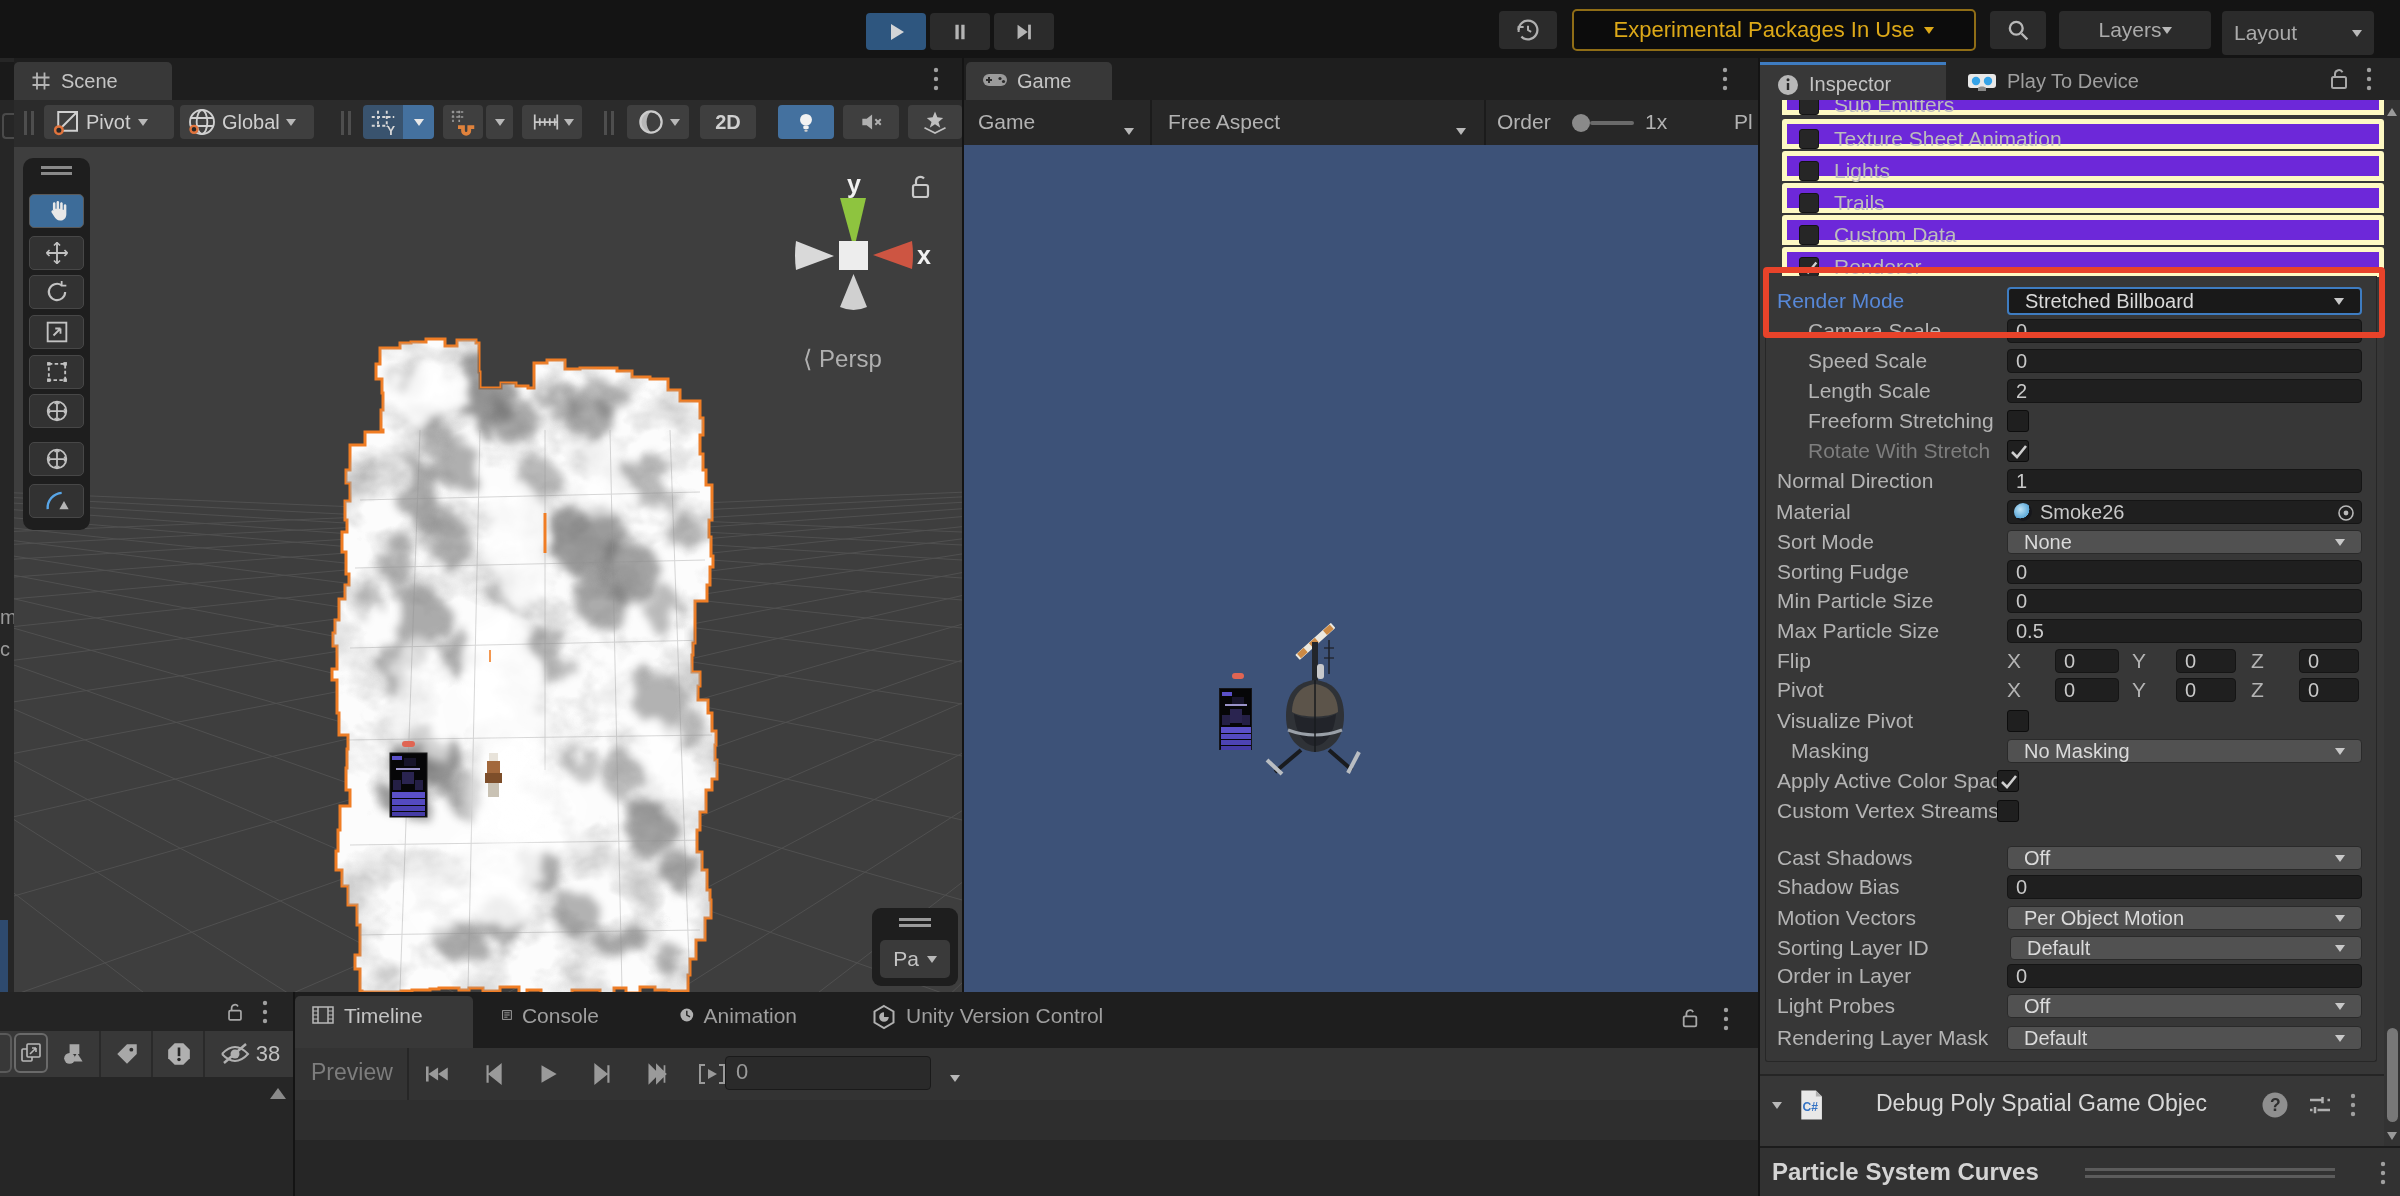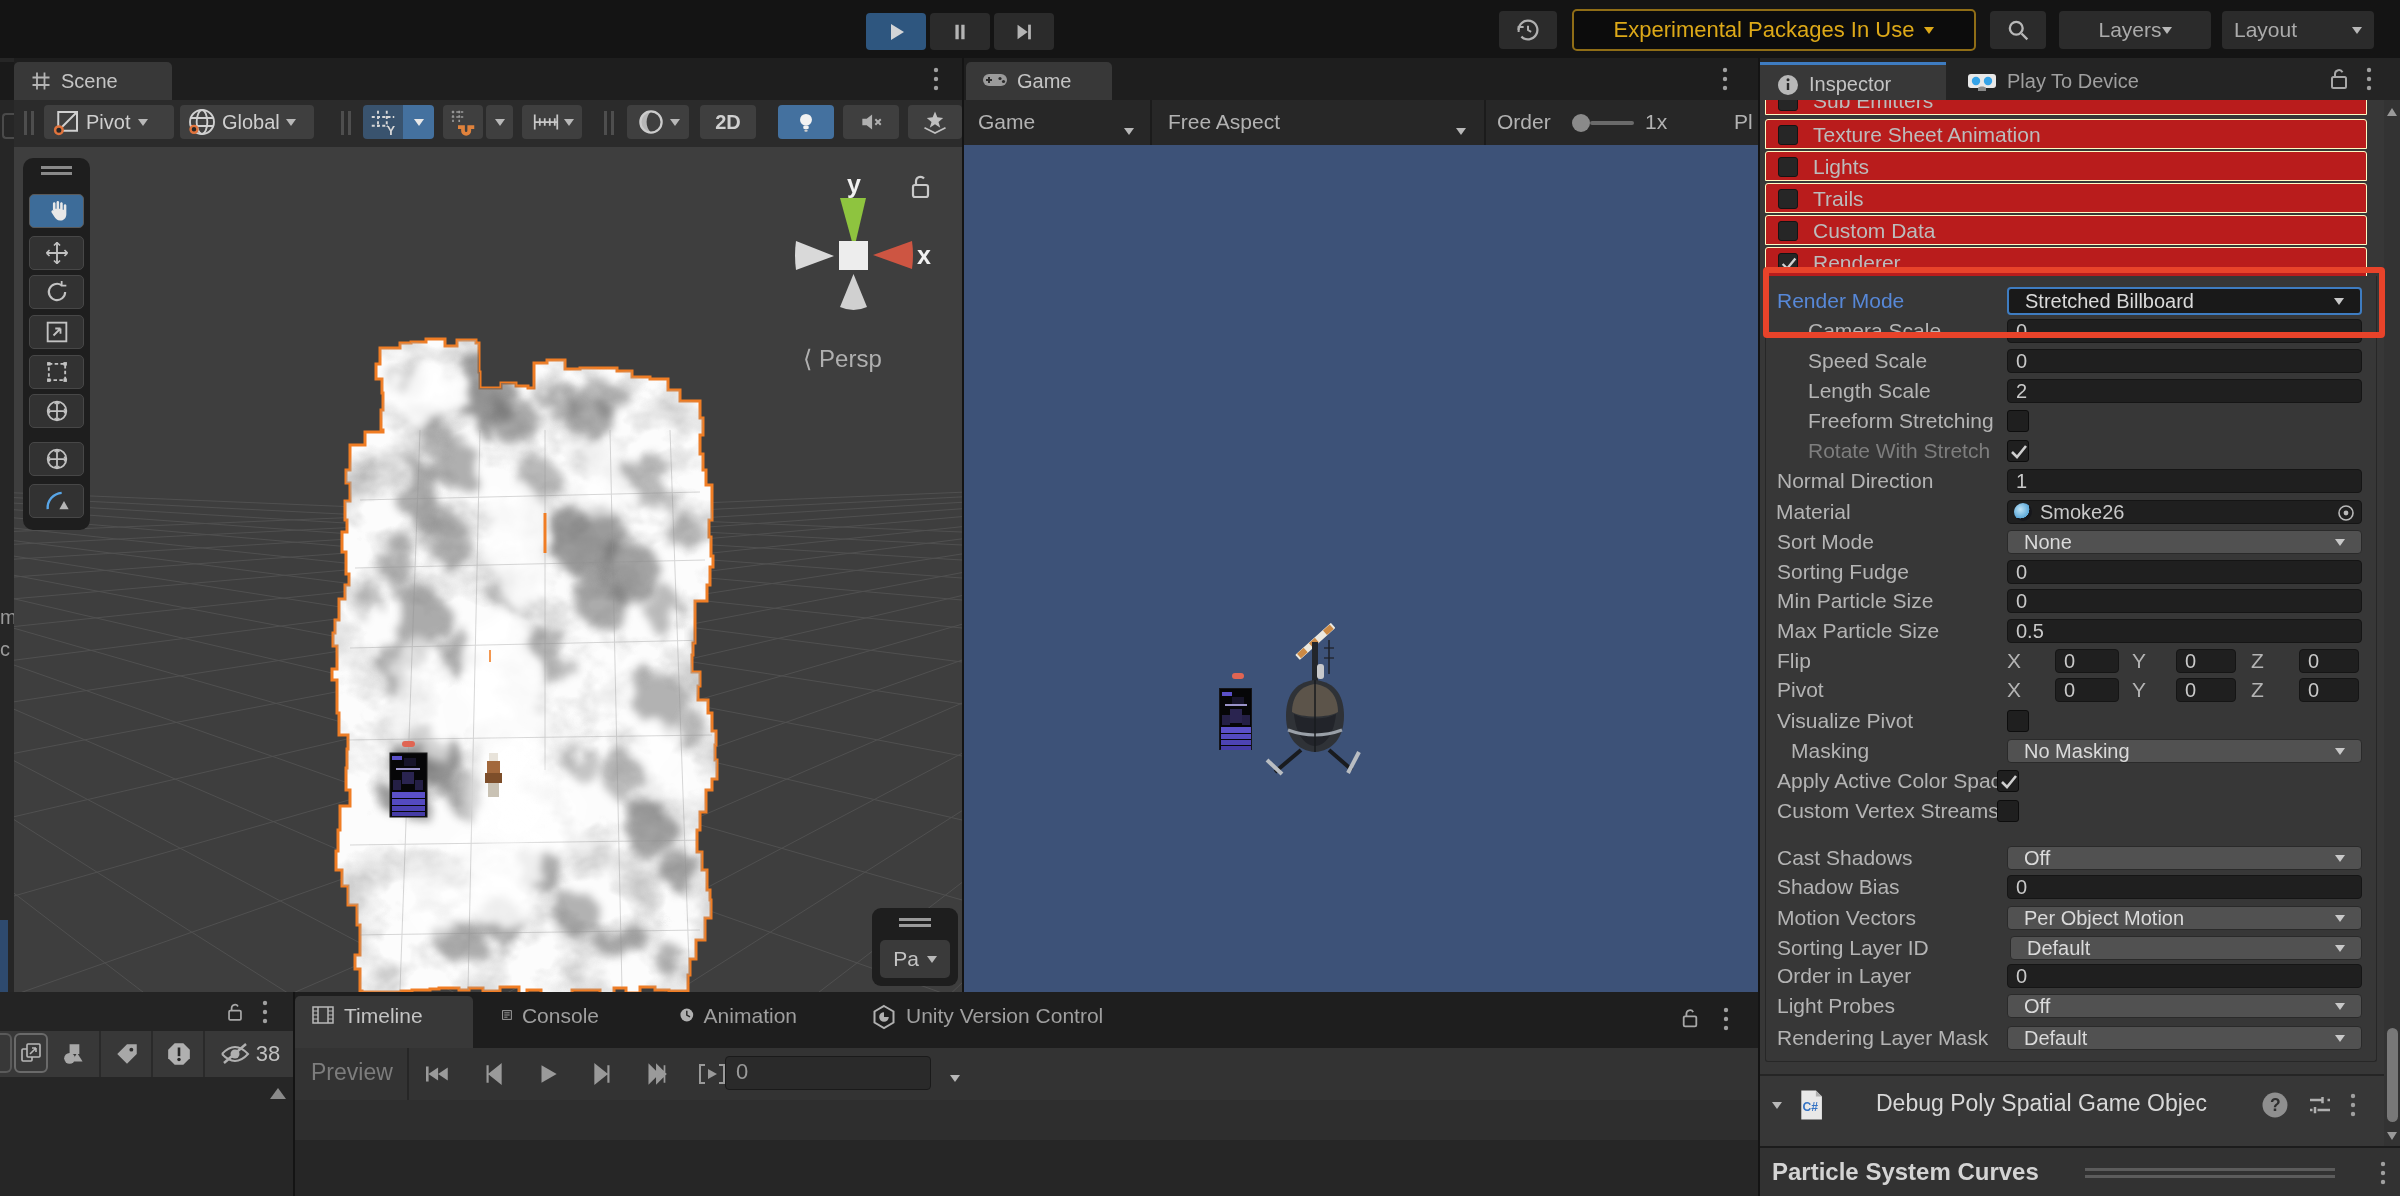--- a/index.html
+++ b/index.html
@@ -12,21 +12,21 @@
 .ddar{display:inline-block;width:0;height:0;border-style:solid;border-width:7px 5.5px 0 5.5px;border-color:#b8b8b8 transparent transparent transparent}
 .irow{position:absolute;left:0;width:624px;height:30px}
 .ilab{position:absolute;top:3px;font-size:21px;color:#b4b4b4;white-space:nowrap}
 .ilab.blue{color:#5788d8}
 .ilab.dim{color:#7e7e7e}
 .axlab{position:absolute;top:3px;font-size:21px;color:#b4b4b4}
 .fld{position:absolute;border-radius:4px;color:#c9c9c9;display:flex;align-items:center;border:1px solid #151515}
 .drop{position:absolute;background:#515151;border-radius:4px;color:#dadada;display:flex;align-items:center;padding:0 16px;justify-content:space-between;border:1px solid #2a2a2a}
 .drop.focusdd{background:#191919;border:2px solid #3e7cc1}
 .cb{position:absolute;width:22px;height:22px;background:#1f1f1f;border:1px solid #0d0d0d;border-radius:3px}
-.mod{position:absolute;left:5px;width:602px;height:30px;background:#b91c1c;border:1px solid #fef9c3;border-radius:3px 3px 0 0}
+.mod{position:absolute;left:22px;width:602px;height:30px;background:#6d28d9;border:5px solid #fef9c3;border-radius:3px 3px 0 0}
 .mcb{position:absolute;left:12px;top:5px;width:20px;height:20px;background:#262626;border:1px solid #141414;border-radius:3px}
 .mlab{position:absolute;left:47px;top:3px;font-size:21px;color:#bcbcbc}
 .matball{display:inline-block;width:18px;height:18px;border-radius:50%;background:radial-gradient(circle at 35% 35%, #bfe3f5, #5aa7d8 55%, #16161a 56%, #16161a)}
 .palbtn{position:absolute;left:6px;width:55px;height:34px;background:#323232;border:1px solid #474747;border-radius:5px;display:flex;align-items:center;justify-content:center}
 </style></head><body>
 
 <div class="panel" style="left:0;top:0;width:2400px;height:58px;background:#141414">
   <div class="toolbtn" style="left:866px;top:13px;width:60px;height:37px;background:#2e567f">
       <svg width="24" height="24" viewBox="0 0 24 24">
         <path d="M7 4l13 8-13 8z" fill="#d3d5d7"></path>
@@ -51,21 +51,21 @@
       </svg>
     </div>
   <div class="abs" style="left:1572px;top:9px;width:404px;height:42px;background:#0c0c0c;border:2px solid #8f6d16;border-radius:5px;color:#dda918;font-size:22px;display:flex;align-items:center;justify-content:center;gap:10px">Experimental Packages In Use <span class="ddar" style="border-top-color:#dda918"></span></div>
   <div class="toolbtn" style="left:1990px;top:11px;width:56px;height:38px">
       <svg width="28" height="28" viewBox="0 0 24 24" fill="none" stroke="#b8b8b8" stroke-width="2">
         <circle cx="10.5" cy="10.5" r="5.5"></circle>
         <path d="M15 15l5 5"></path>
       </svg>
     </div>
   <div class="toolbtn" style="left:2059px;top:11px;width:152px;height:38px;color:#ababab;font-size:21px;justify-content:center;padding:0 12px">Layers <span class="ddar"></span></div>
-  <div class="toolbtn" style="left:2222px;top:11px;width:152px;height:38px;color:#ababab;font-size:21px;justify-content:space-between;padding:0 12px">Layout <span class="ddar"></span></div>
+  <div class="toolbtn" style="left:2222px;top:11px;width:152px;height:44px;color:#ababab;font-size:21px;justify-content:space-between;padding:0 12px">Layout <span class="ddar"></span></div>
 </div>
 
 <div class="panel" style="left:0;top:58px;width:962px;height:934px;background:#3e3e3e">
   <div class="tabbar">
     <div class="tab" style="left:14px;width:158px"><svg width="22" height="22" viewBox="0 0 22 22" stroke="#b5b5b5" stroke-width="1.8" fill="none">
           <path d="M7 2.5v17M14.5 2.5v17M2.5 7.5h17M2.5 15h17"></path>
         </svg> Scene</div>
     <div class="abs" style="left:933px;top:8px"><svg width="6" height="26" viewBox="0 0 6 26">
           <circle cx="3" cy="4" r="2.2" fill="#a0a0a0"></circle>
           <circle cx="3" cy="13" r="2.2" fill="#a0a0a0"></circle>

